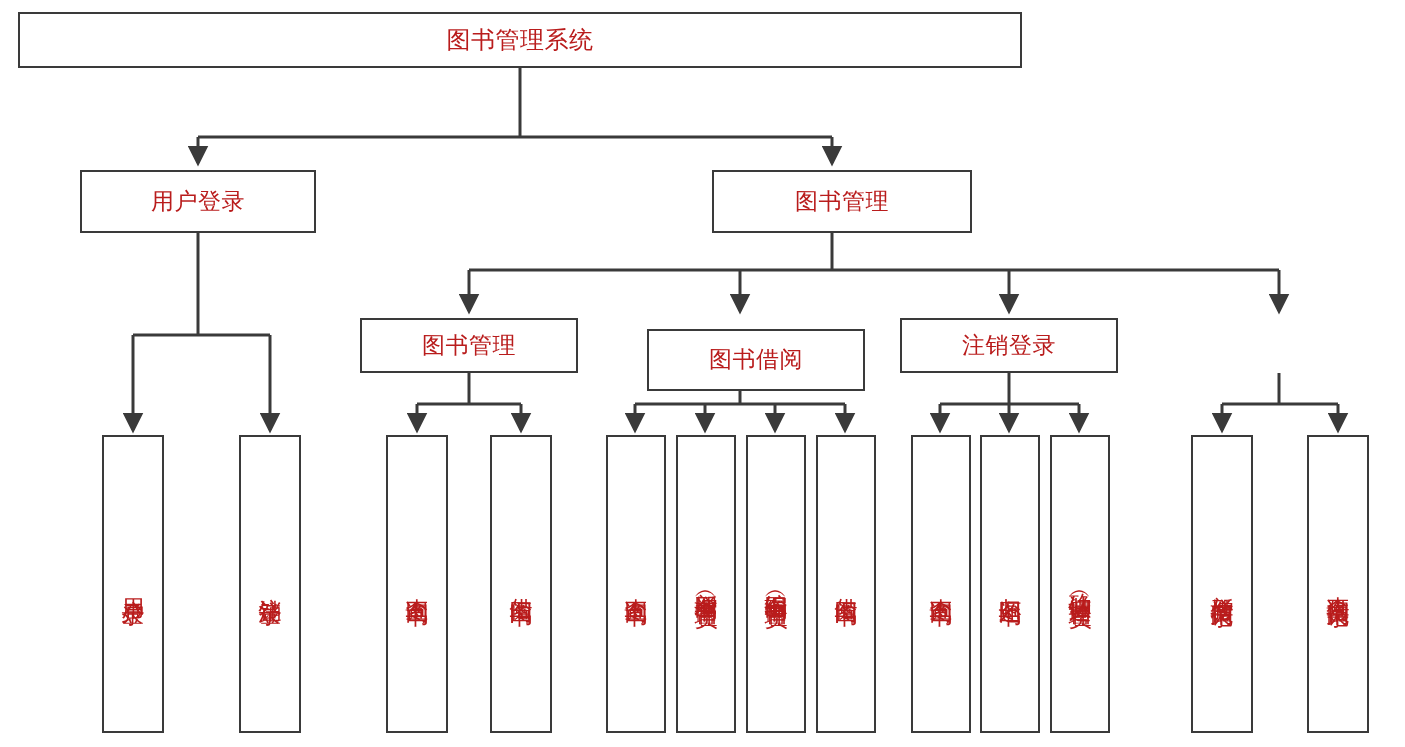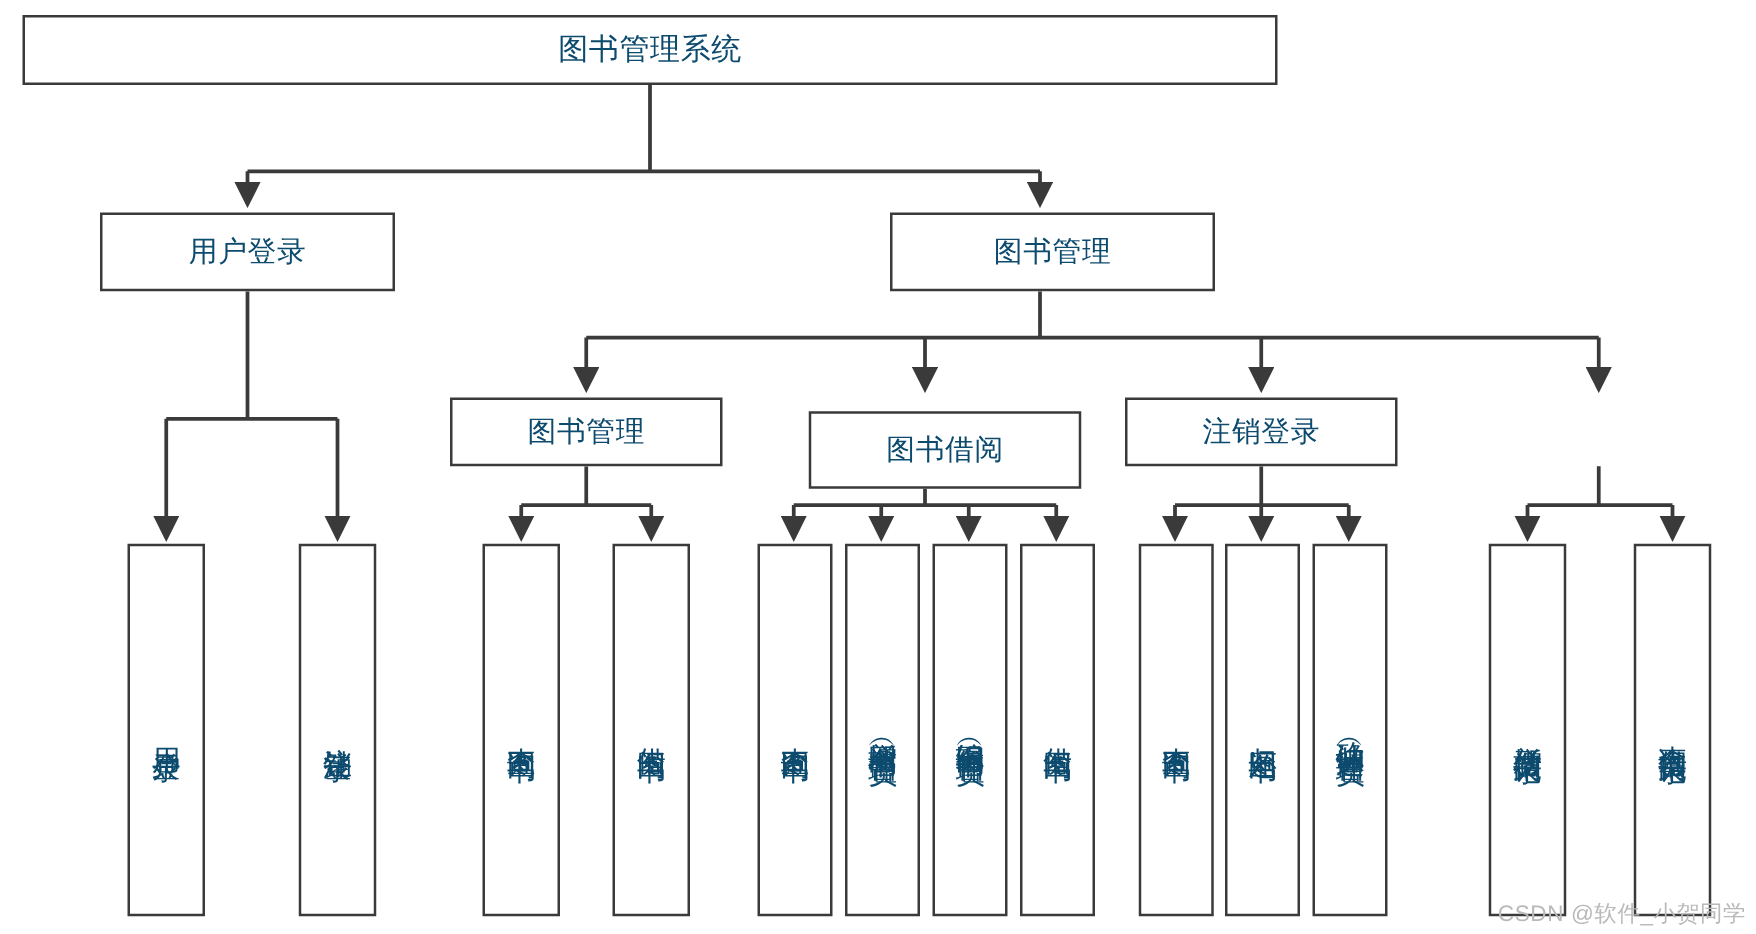--- a/index.html
+++ b/index.html
@@ -27,21 +27,21 @@
     pointer-events: none;
   }
   .node {
     position: absolute;
     box-sizing: border-box;
     background: #ffffff;
     border: 2px solid #3a3a3a;
     display: flex;
     align-items: center;
     justify-content: center;
-    color: #0c4a6e;
+    color: #b91c1c;
     z-index: 2;
   }
   .node-label {
     display: block;
     text-align: center;
     line-height: 1.18;
     letter-spacing: 0.5px;
     white-space: pre-wrap;
   }
   
@@ -199,15 +199,14 @@
   </div>
 
   <div class="node v" style="left:1191px; top:435px; width:62px; height:298px;">
     <span class="node-label">新增借阅记录</span>
   </div>
 
   <div class="node v" style="left:1307px; top:435px; width:62px; height:298px;">
     <span class="node-label">查询借阅记录</span>
   </div>
 
-  <div class="watermark">CSDN @软件_小贺同学</div>
 
 </div>
 
 </body></html>

